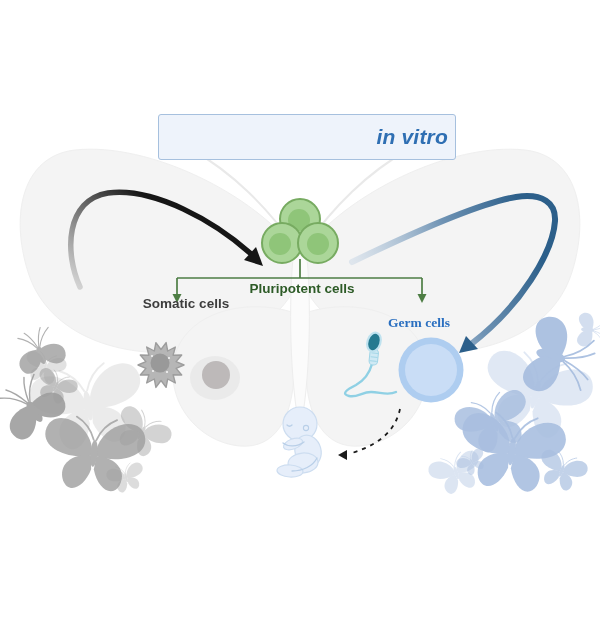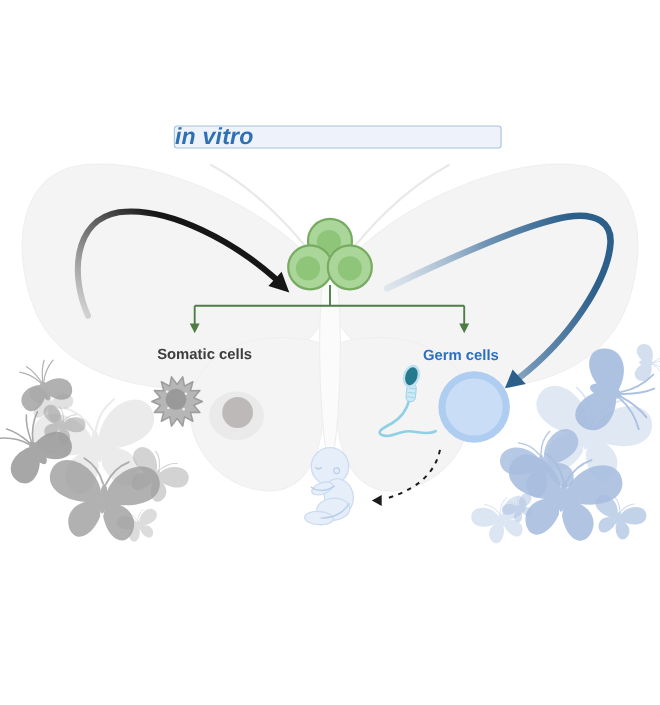--- a/index.html
+++ b/index.html
@@ -22,31 +22,31 @@
   .bf{fill:currentColor;}
   .gbf{color:var(--gray-butterfly);}
   .bbf{color:var(--blue-butterfly);}
   .spiky{fill:#b6b6b6;stroke:#9d9d9d;stroke-width:1.4;stroke-linejoin:round;}
   .fet{fill:var(--fetus-body);stroke:#cdddf0;stroke-width:1.2;}
   .fetline{fill:none;stroke:var(--fetus-line);stroke-width:1.3;stroke-linecap:round;}
   .dash{fill:none;stroke:var(--dashed-arrow);stroke-width:1.8;stroke-dasharray:4 5;}
 
   
   .title-box{
-    position:absolute;left:158px;top:114px;width:298px;height:21px;
+    position:absolute;left:158px;top:114px;width:298px;height:46px;
     background:var(--title-bg);border:1.5px solid var(--title-border);
-    border-radius:3px;display:flex;align-items:center;justify-content:space-between;
+    border-radius:3px;display:flex;align-items:center;justify-content:flex-end;
     color:var(--title-text);font-size:21px;font-weight:600;letter-spacing:.2px;
     box-sizing:border-box;
   }
   .title-box .it{font-style:italic;margin-right:7px;}
   .lbl{position:absolute;font-size:13.5px;font-weight:700;white-space:nowrap;transform:translateX(-50%);}
   .lbl-pluri{left:302px;top:281px;color:var(--green-text);}
-  .lbl-soma{left:186px;top:314px;color:var(--somatic-text);}
-  .lbl-germ{left:419px;top:315px;color:var(--germ-text);}
+  .lbl-soma{left:186px;top:296px;color:var(--somatic-text);}
+  .lbl-germ{left:419px;top:315px;color:var(--germ-text);font-family:Liberation Serif, serif;}
 </style>
 </head>
 <body>
 
 <div class="canvas">
 
 <svg width="600" height="641" viewBox="0 0 600 641">
   <defs>
     <linearGradient id="blackGrad" gradientUnits="userSpaceOnUse" x1="80" y1="287" x2="145" y2="196">
       <stop offset="0" stop-color="#c6c6c6" stop-opacity="0.75"></stop>
@@ -177,16 +177,17 @@
   <g>
     <path class="dash" d="M 400,409 C 396,427 384,443 352,453"></path>
     <polygon points="338,455 347,450 347,460" fill="var(--dashed-arrow)"></polygon>
   </g>
 </svg>
 
 <div class="title-box">
   <span class="it">in vitro</span>
 </div>
 
+<div class="lbl lbl-pluri">Pluripotent cells</div>
 <div class="lbl lbl-soma">Somatic cells</div>
 <div class="lbl lbl-germ">Germ cells</div>
 
 </div>
 
 </body></html>

